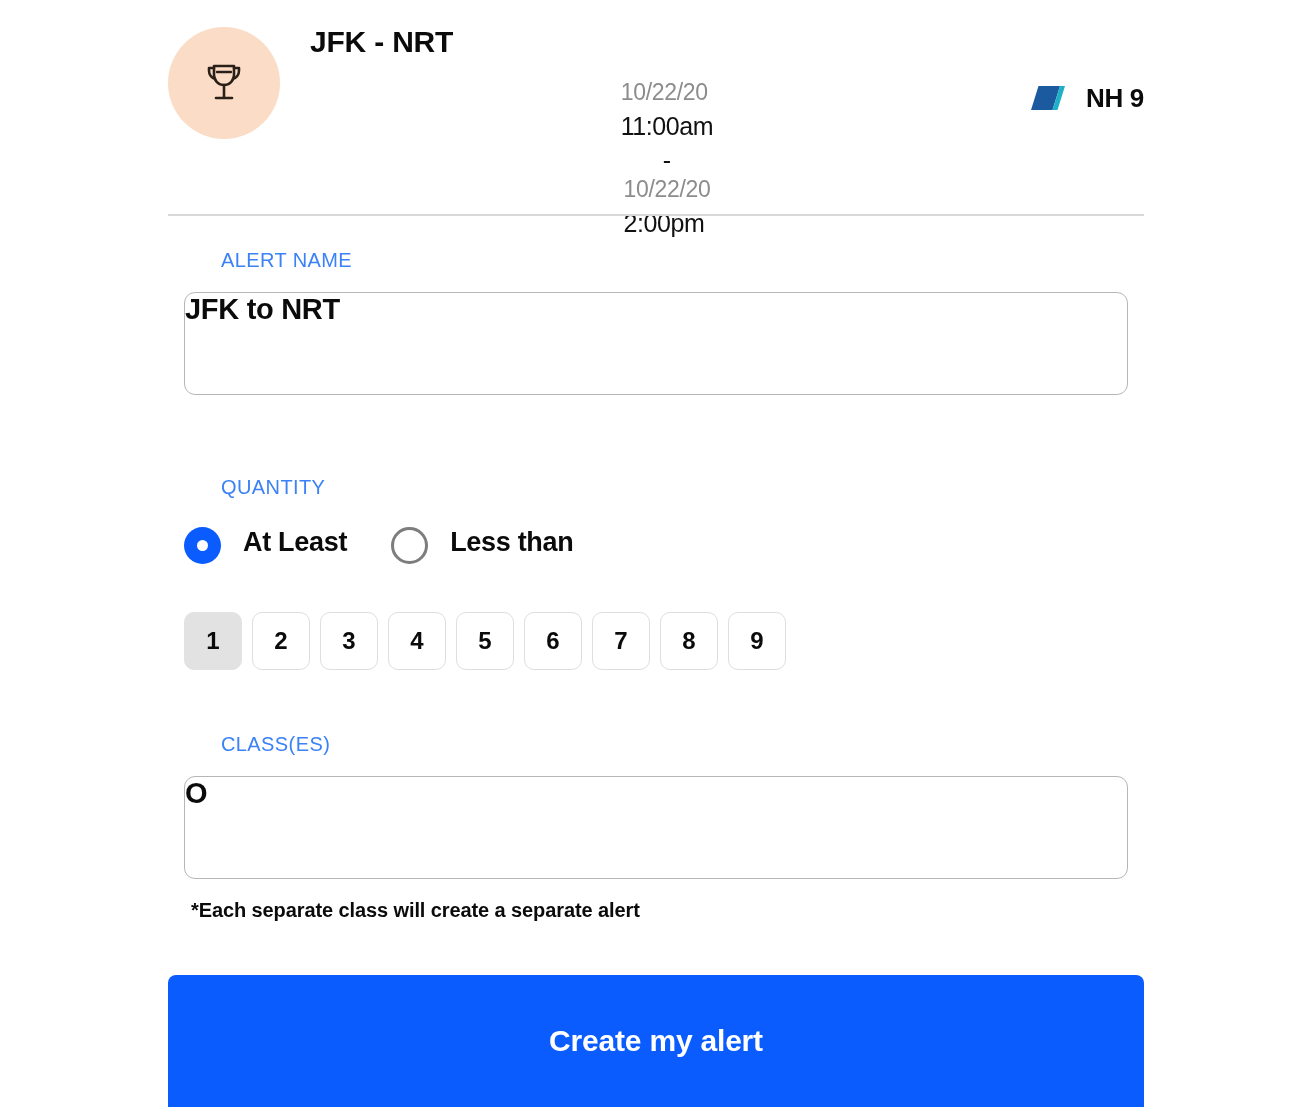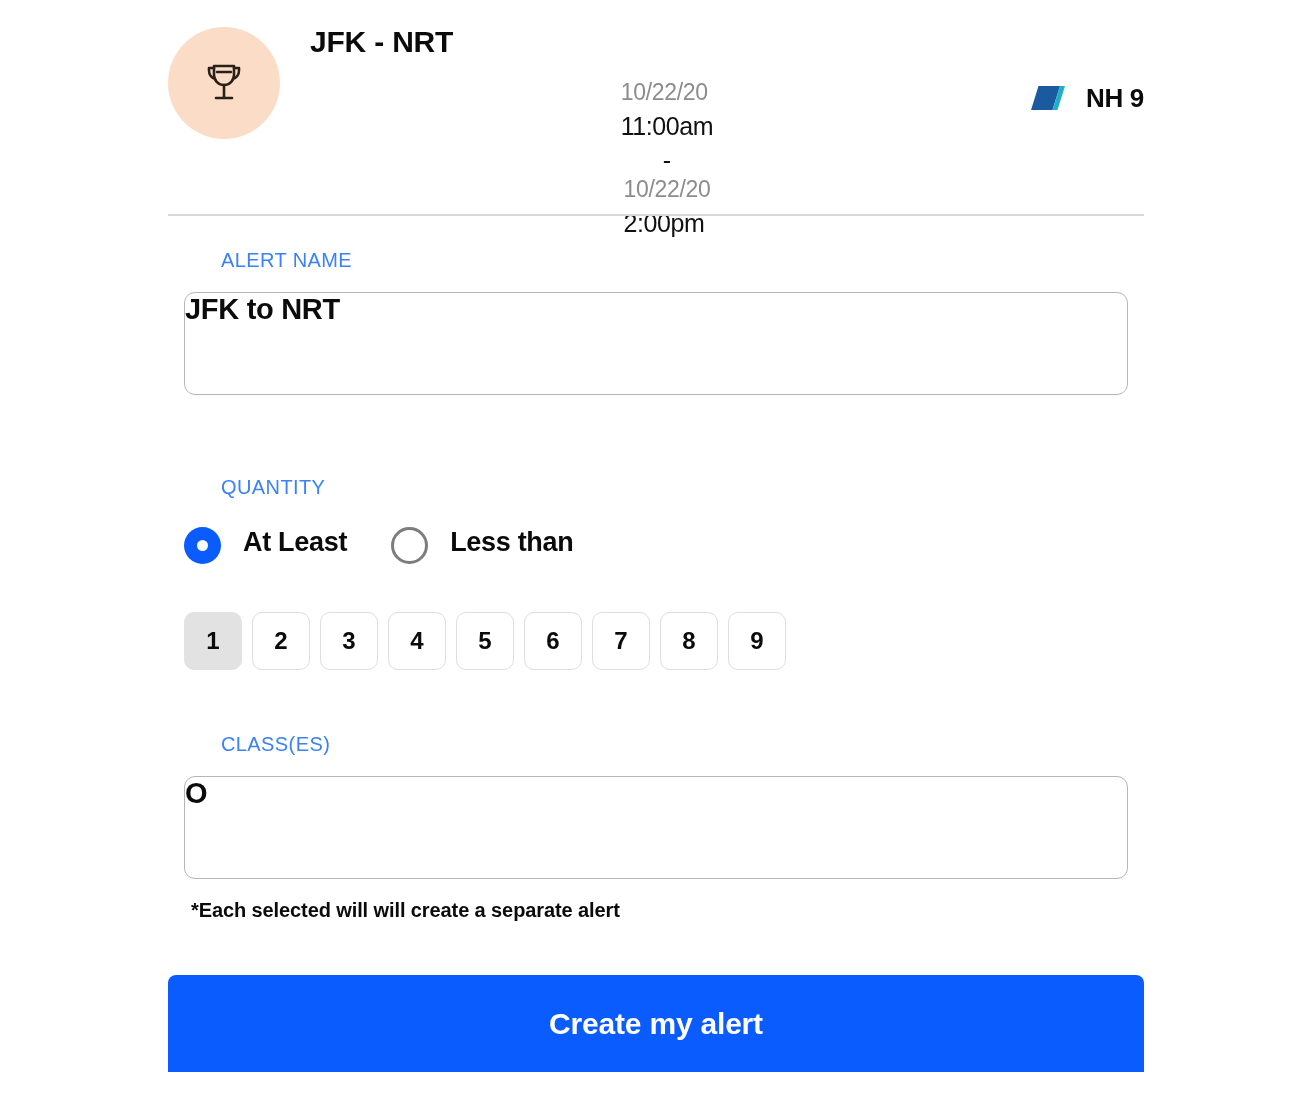--- a/index.html
+++ b/index.html
@@ -227,21 +227,21 @@
     color: #0b0b0b;
     letter-spacing: -0.1px;
   }
 
   
   .cta {
     position: absolute;
     left: 168px;
     top: 975px;
     width: 976px;
-    height: 97px;
+    height: 132px;
     background: #0a5cff;
     border: none;
     border-radius: 8px 8px 0 0;
     color: #ffffff;
     font-family: "Liberation Sans", sans-serif;
     font-size: 30px;
     font-weight: bold;
     letter-spacing: -0.2px;
     cursor: pointer;
   }
@@ -321,18 +321,18 @@
       <div class="chip">7</div>
       <div class="chip">8</div>
       <div class="chip">9</div>
     </div>
 
     <div class="field-label class-label">CLASS(ES)</div>
     <div class="textbox">
       <span class="value" placeholder="Select class">O</span>
     </div>
 
-    <div class="note">*Each selected will will create a separate alert</div>
+    <div class="note">*Each separate class will create a separate alert</div>
   </div>
 
   <button class="cta">Create my alert</button>
 
 </div>
 
 </body></html>

